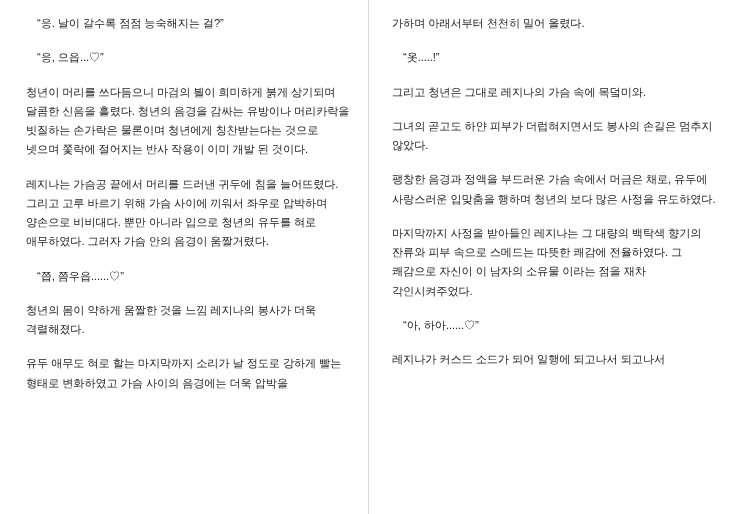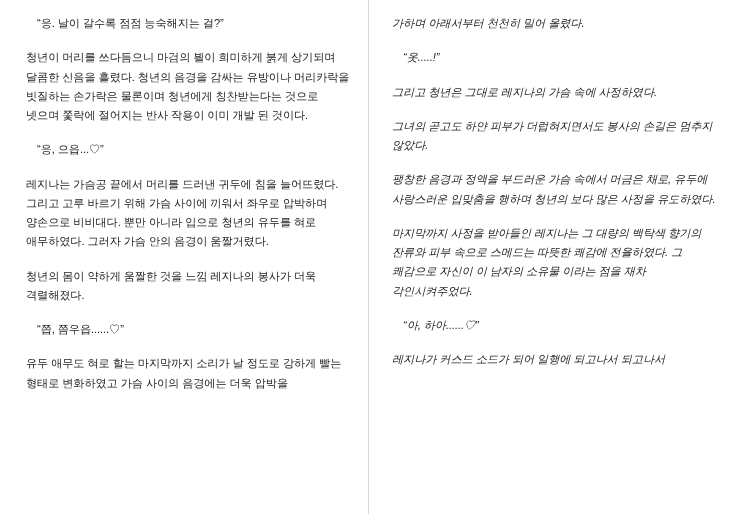--- a/index.html
+++ b/index.html
@@ -29,21 +29,20 @@
     padding: 14px 22px 10px 22px;
     position: relative;
   }
   .column.left {
     padding-left: 26px;
     padding-right: 16px;
   }
   .column.right {
     padding-left: 24px;
     padding-right: 14px;
-    font-style: italic;
   }
   .divider {
     position: absolute;
     top: 0;
     left: 368px;
     width: 1px;
     height: 514px;
     background: #d8d8d8;
   }
   .para {
@@ -64,34 +63,34 @@
     margin-bottom: 0;
   }
 </style>
 </head>
 <body>
 
 <div class="page">
 
   <div class="column left">
     <p class="para quote">“응. 날이 갈수록 점점 능숙해지는 걸?”</p>
+    <p class="para quote">“응, 으읍...♡”</p>
     <p class="para">청년이 머리를 쓰다듬으니 마검의 븰이 희미하게 붉게 상기되며 달콤한 신음을 흘렸다. 청년의 음경을 감싸는 유방이나 머리카락을 빗질하는 손가락은 물론이며 청년에게 칭찬받는다는 것으로 넷으며 쫓락에 절어지는 반사 작용이 이미 개발 된 것이다.</p>
-    <p class="para quote">“응, 으읍...♡”</p>
     <p class="para">레지나는 가슴공 끝에서 머리를 드러낸 귀두에 침을 늘어뜨렸다. 그리고 고루 바르기 위해 가슴 사이에 끼워서 좌우로 압박하며 양손으로 비비대다. 뿐만 아니라 입으로 청년의 유두를 혀로 애무하였다. 그러자 가슴 안의 음경이 움짤거렸다.</p>
+    <p class="para quote">“쯥, 쯤우읍......♡”</p>
     <p class="para">청년의 몸이 약하게 움짤한 것을 느낌 레지나의 봉사가 더욱 격렬해졌다.</p>
-    <p class="para quote">“쯥, 쯤우읍......♡”</p>
     <p class="para">유두 애무도 혀로 할는 마지막까지 소리가 날 정도로 강하게 빨는 형태로 변화하였고 가슴 사이의 음경에는 더욱 압박을</p>
   </div>
 
   <div class="divider"></div>
 
   <div class="column right">
     <p class="para">가하며 아래서부터 천천히 밀어 올렸다.</p>
     <p class="para quote">“옷.....!”</p>
-    <p class="para">그리고 청년은 그대로 레지나의 가슴 속에 사정하였다.</p>
+    <p class="para">그리고 청년은 그대로 레지나의 가슴 속에 목덬미와.</p>
     <p class="para">그녀의 곧고도 하얀 피부가 더럽혀지면서도 봉사의 손길은 멈추지 않았다.</p>
     <p class="para">팽창한 음경과 정액을 부드러운 가슴 속에서 머금은 채로, 유두에 사랑스러운 입맞춤을 행하며 청년의 보다 많은 사정을 유도하였다.</p>
     <p class="para">마지막까지 사정을 받아들인 레지나는 그 대량의 백탁색 향기의 잔류와 피부 속으로 스메드는 따뜻한 쾌감에 전율하였다. 그 쾌감으로 자신이 이 남자의 소유물 이라는 점을 재차 각인시켜주었다.</p>
     <p class="para quote">“아, 하아......♡”</p>
     <p class="para">레지나가 커스드 소드가 되어 일행에 되고나서 되고나서</p>
   </div>
 
 </div>
 
 </body></html>

